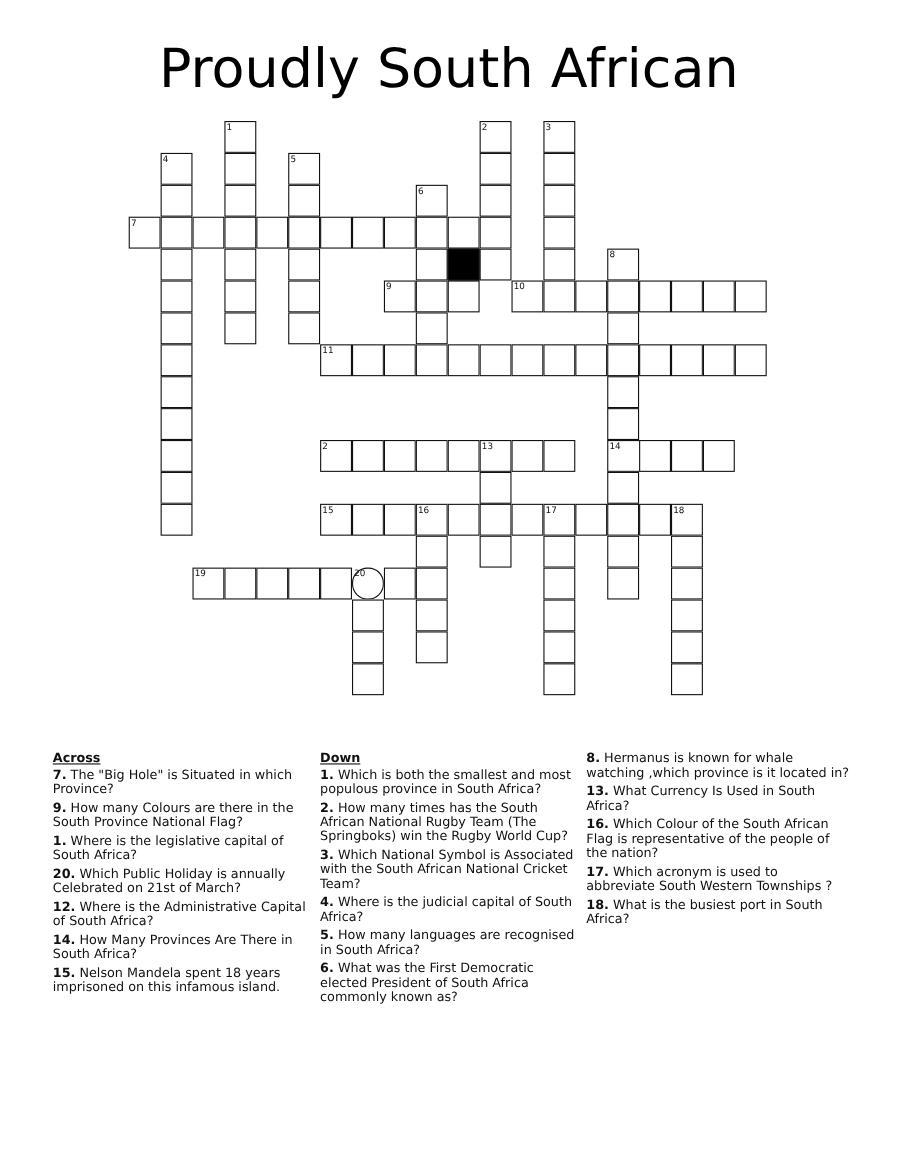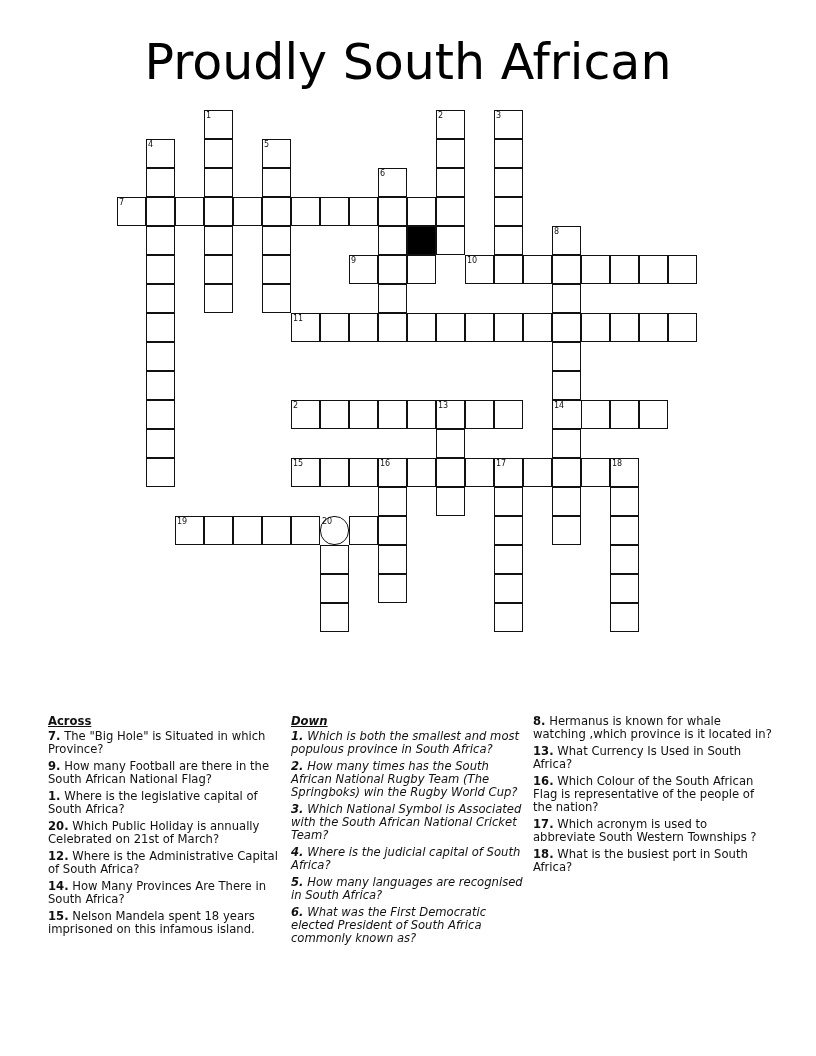--- a/index.html
+++ b/index.html
@@ -2,23 +2,23 @@
 <html><head>
   <meta charset="utf-8">
   <style>
     html, body { margin: 0; padding: 0; background: #ffffff; }
     body { width: 816px; height: 1056px; position: relative; overflow: hidden; font-family: "DejaVu Sans", sans-serif; color: #111; }
     .title { position: absolute; left: 0; top: 34px; width: 816px; text-align: center; font-size: 49px; font-family: "DejaVu Sans", sans-serif; color: #000; letter-spacing: 0px; }
     .grid { position: absolute; left: 0; top: 0; width: 816px; height: 660px; }
     .cell { position: absolute; width: 29px; height: 29px; box-sizing: border-box; border: 1.6px solid #111; background: #fff; }
     .cell.black { background: #000; }
     .num { position: absolute; left: 1px; top: 0px; font-size: 8px; line-height: 9px; font-family: "DejaVu Sans", sans-serif; color: #111; }
-    .clues { position: absolute; top: 715px; font-size: 11.6px; line-height: 13px; color: #111; font-family: "DejaVu Sans", sans-serif; }
+    .clues { position: absolute; top: 683px; font-size: 11.6px; line-height: 13px; color: #111; font-family: "DejaVu Sans", sans-serif; }
     .col-a { left: 48px; width: 232px; }
-    .col-b { left: 291px; width: 238px; font-style: italic; }
+    .col-b { left: 291px; width: 238px; }
     .col-c { left: 533px; width: 240px; }
     .hdr { font-weight: bold; text-decoration: underline; margin-bottom: 2px; }
     .clue { margin-bottom: 4px; }
     .clue b { font-weight: bold; }
   </style>
 </head>
 <body>
 
 <div class="title">Proudly South African</div>
 
@@ -191,21 +191,21 @@
     <div class="cell" style="left: 320px; top: 545px;"></div>
     <div class="cell" style="left: 320px; top: 574px;"></div>
     <div class="cell" style="left: 320px; top: 603px;"></div>
     <div class="cell black" style="left: 407px; top: 226px;"></div>
   </div>
 
 <div class="clues col-a">
   <div class="hdr">Across</div>
   <div id="across-list">
       <div class="clue"><b>7.</b><span> The "Big Hole" is Situated in which Province?</span></div>
-      <div class="clue"><b>9.</b><span> How many Football are there in the South African National Flag?</span></div>
+      <div class="clue"><b>9.</b><span> How many Colours are there in the South Province National Flag?</span></div>
       <div class="clue"><b>1.</b><span> Where is the legislative capital of South Africa?</span></div>
       <div class="clue"><b>20.</b><span> Which Public Holiday is annually Celebrated on 21st of March?</span></div>
       <div class="clue"><b>12.</b><span> Where is the Administrative Capital of South Africa?</span></div>
       <div class="clue"><b>14.</b><span> How Many Provinces Are There in South Africa?</span></div>
       <div class="clue"><b>15.</b><span> Nelson Mandela spent 18 years imprisoned on this infamous island.</span></div>
     </div>
 </div>
 
 <div class="clues col-b">
   <div class="hdr">Down</div>

